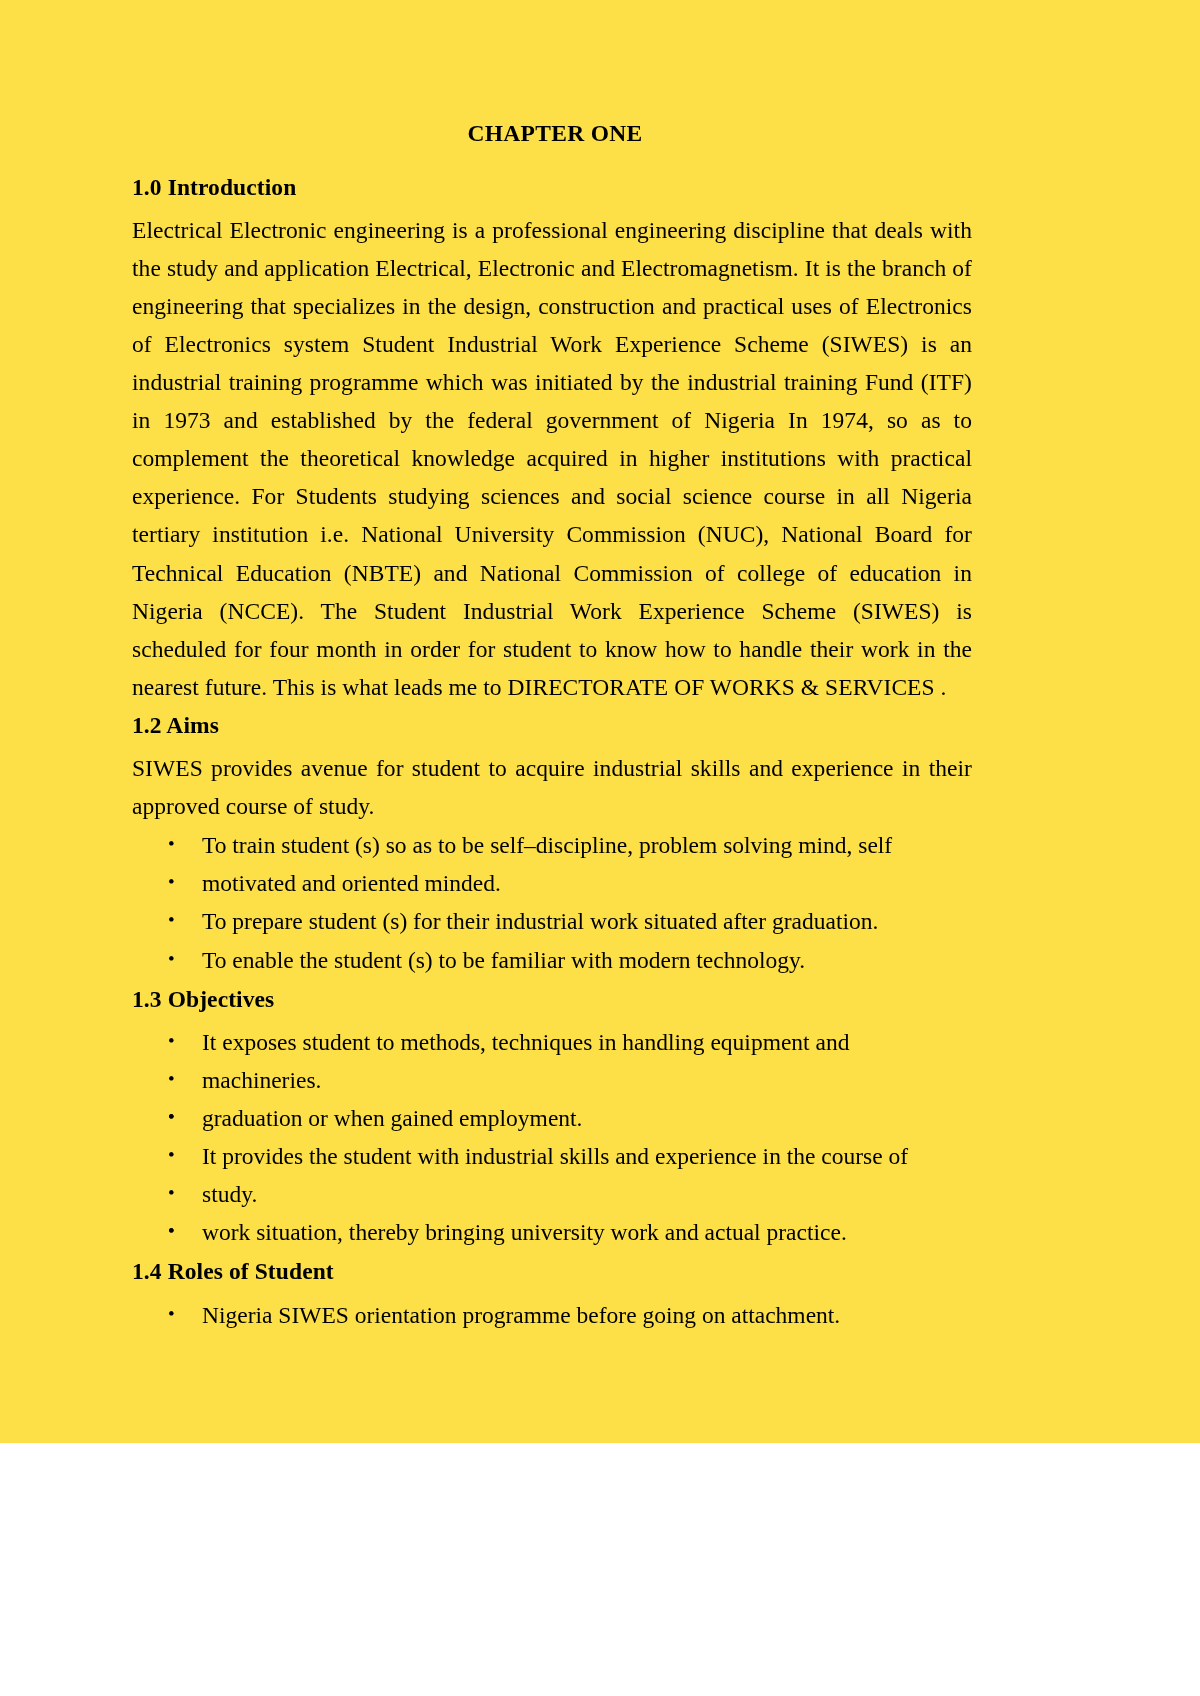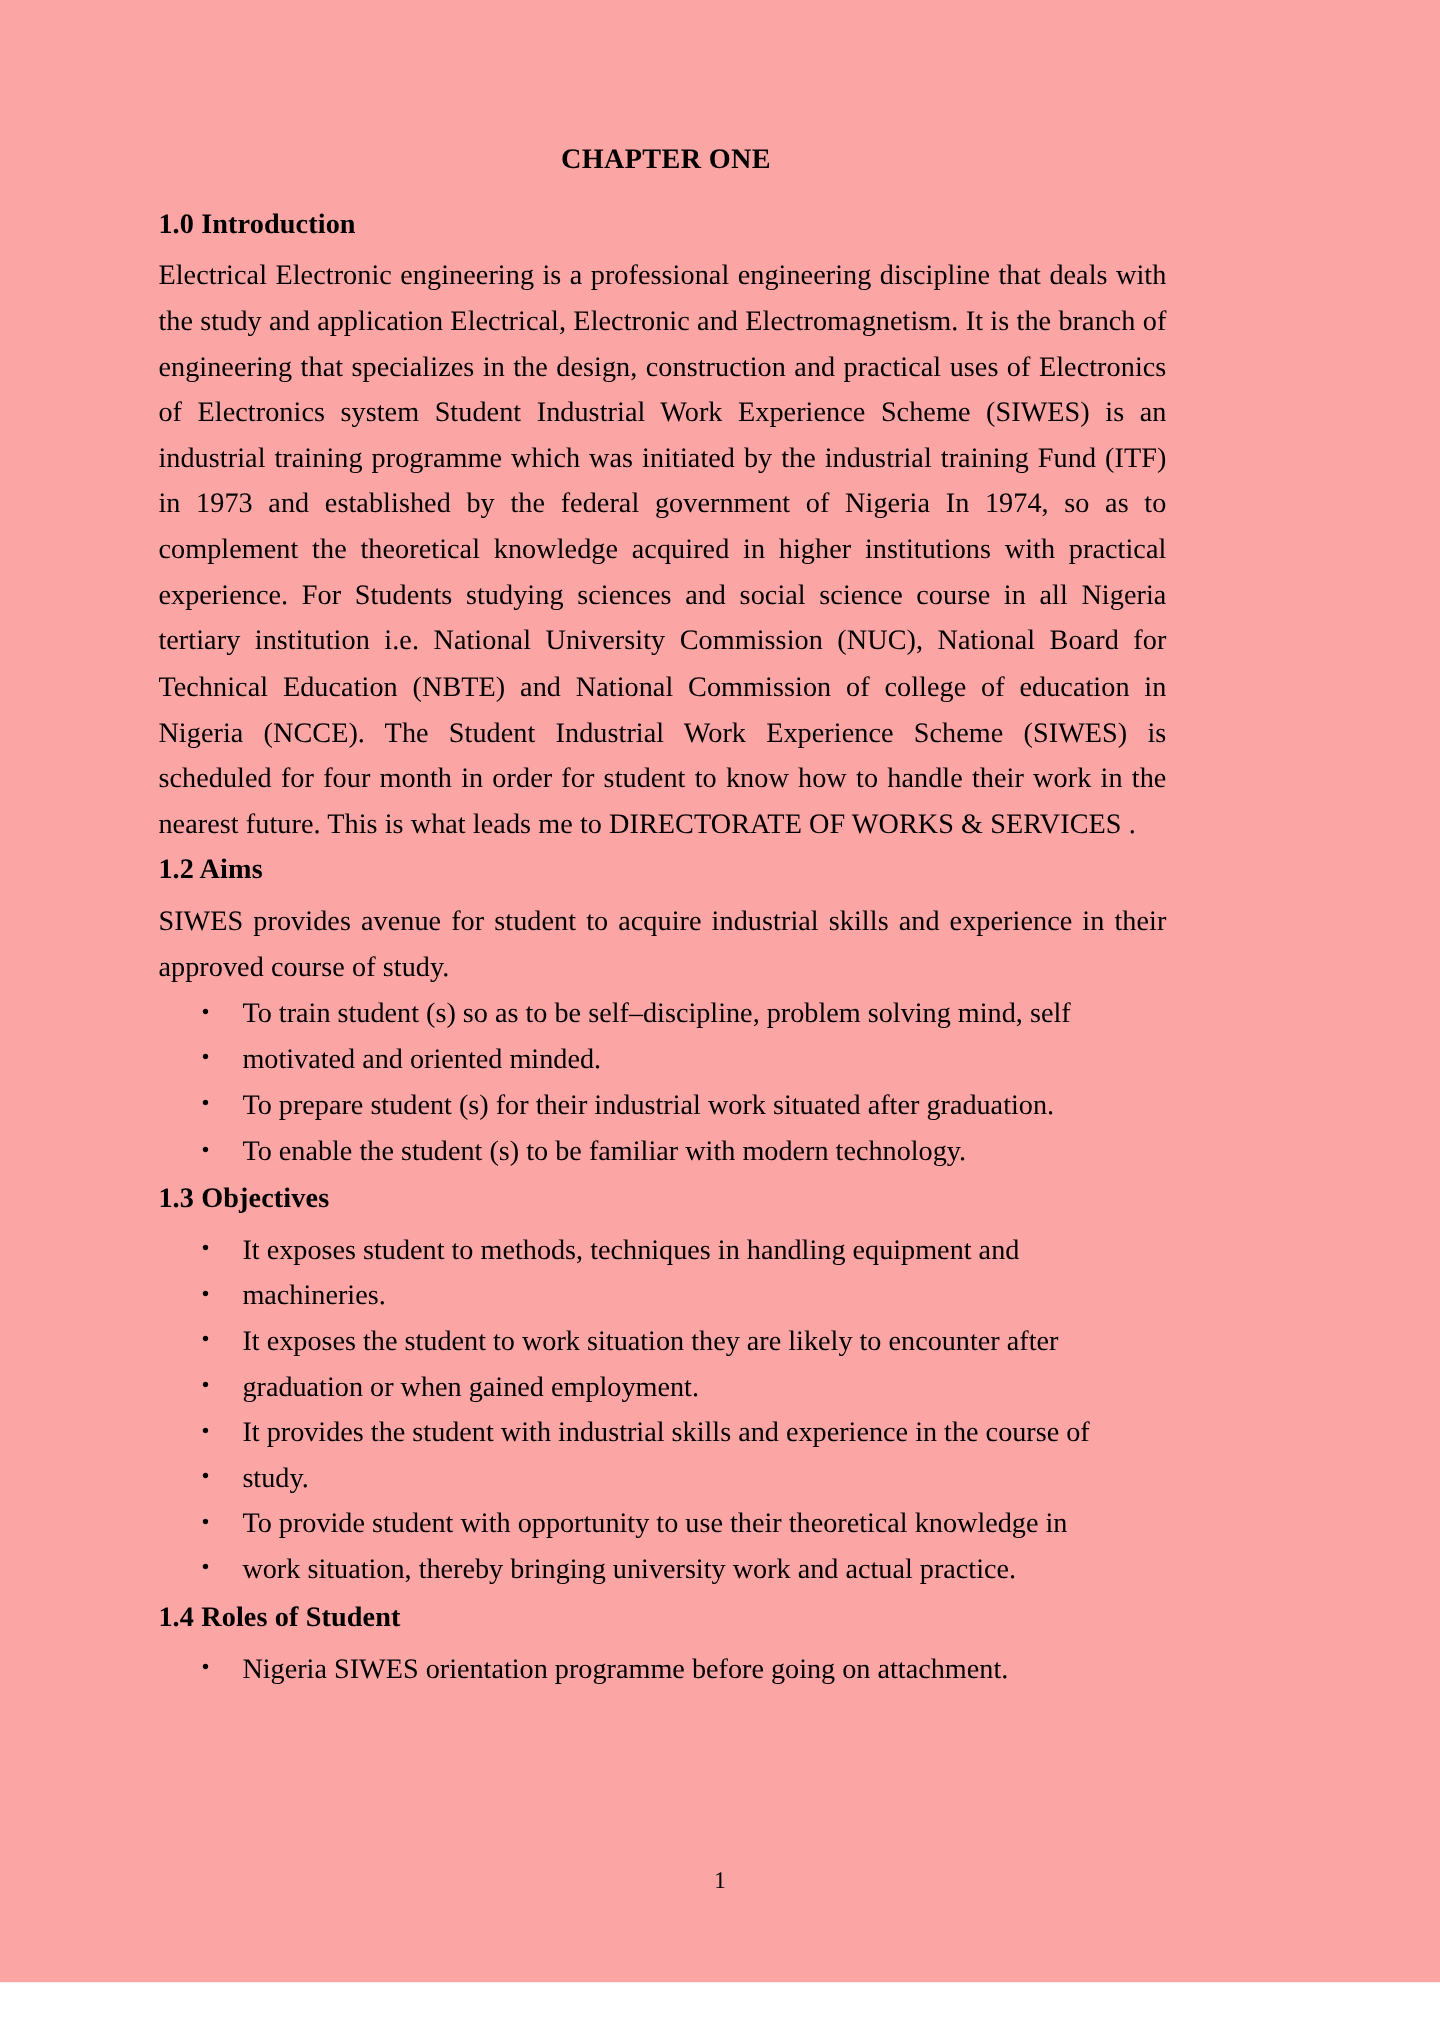--- a/index.html
+++ b/index.html
@@ -4,22 +4,22 @@
 <title>Chapter One</title>
 <style>
   html, body {
     margin: 0;
     padding: 0;
     background: #ffffff;
   }
   .page {
     position: relative;
     width: 1200px;
-    height: 1652px;
-    background: #fca5a5;
+    height: 1443px;
+    background: #fde047;
     margin: 0 auto;
     box-sizing: border-box;
     font-family: "Liberation Serif", "DejaVu Serif", serif;
     color: #000000;
     overflow: hidden;
   }
   .content {
     position: absolute;
     left: 132px;
     top: 118px;
@@ -104,25 +104,25 @@
         <li class="bullet"><span class="dot">•</span><span>To prepare student (s) for their industrial work situated after graduation.</span></li>
         <li class="bullet"><span class="dot">•</span><span>To enable the student (s) to be familiar with modern technology.</span></li>
       </ul>
     </div>
 
     <div>
       <div class="heading">1.3 Objectives</div>
       <ul class="bullets">
         <li class="bullet"><span class="dot">•</span><span>It exposes student to methods, techniques in handling equipment and</span></li>
         <li class="bullet"><span class="dot">•</span><span>machineries.</span></li>
-        <li class="bullet"><span class="dot">•</span><span>It exposes the student to work situation they are likely to encounter after</span></li>
+        <li class="bullet"><span class="dot">•</span></li>
         <li class="bullet"><span class="dot">•</span><span>graduation or when gained employment.</span></li>
         <li class="bullet"><span class="dot">•</span><span>It provides the student with industrial skills and experience in the course of</span></li>
         <li class="bullet"><span class="dot">•</span><span>study.</span></li>
-        <li class="bullet"><span class="dot">•</span><span>To provide student with opportunity to use their theoretical knowledge in</span></li>
+        <li class="bullet"><span class="dot">•</span></li>
         <li class="bullet"><span class="dot">•</span><span>work situation, thereby bringing university work and actual practice.</span></li>
       </ul>
     </div>
 
     <div>
       <div class="heading">1.4 Roles of Student</div>
       <ul class="bullets">
         <li class="bullet"><span class="dot">•</span><span>Nigeria SIWES orientation programme before going on attachment.</span></li>
       </ul>
     </div>

